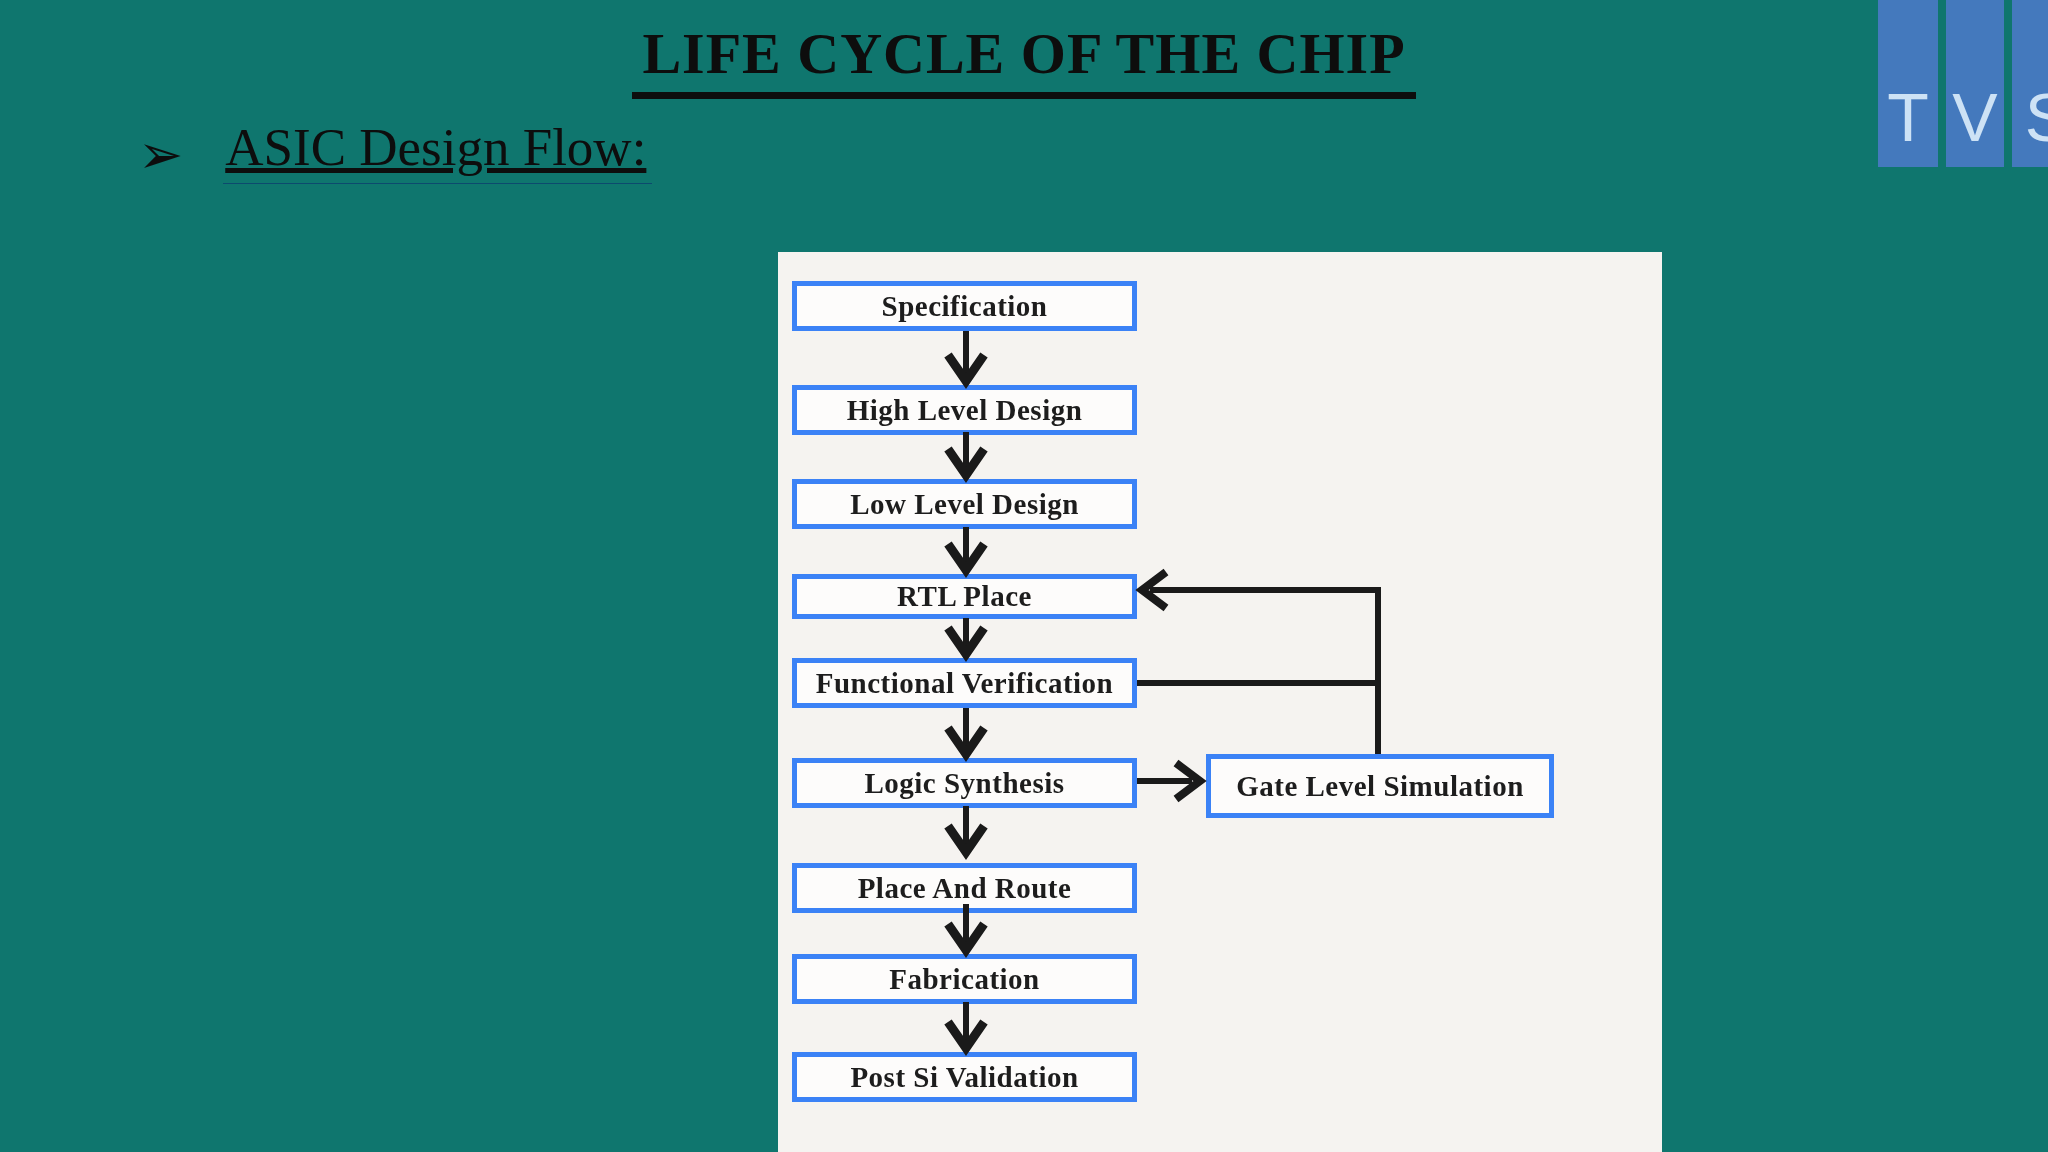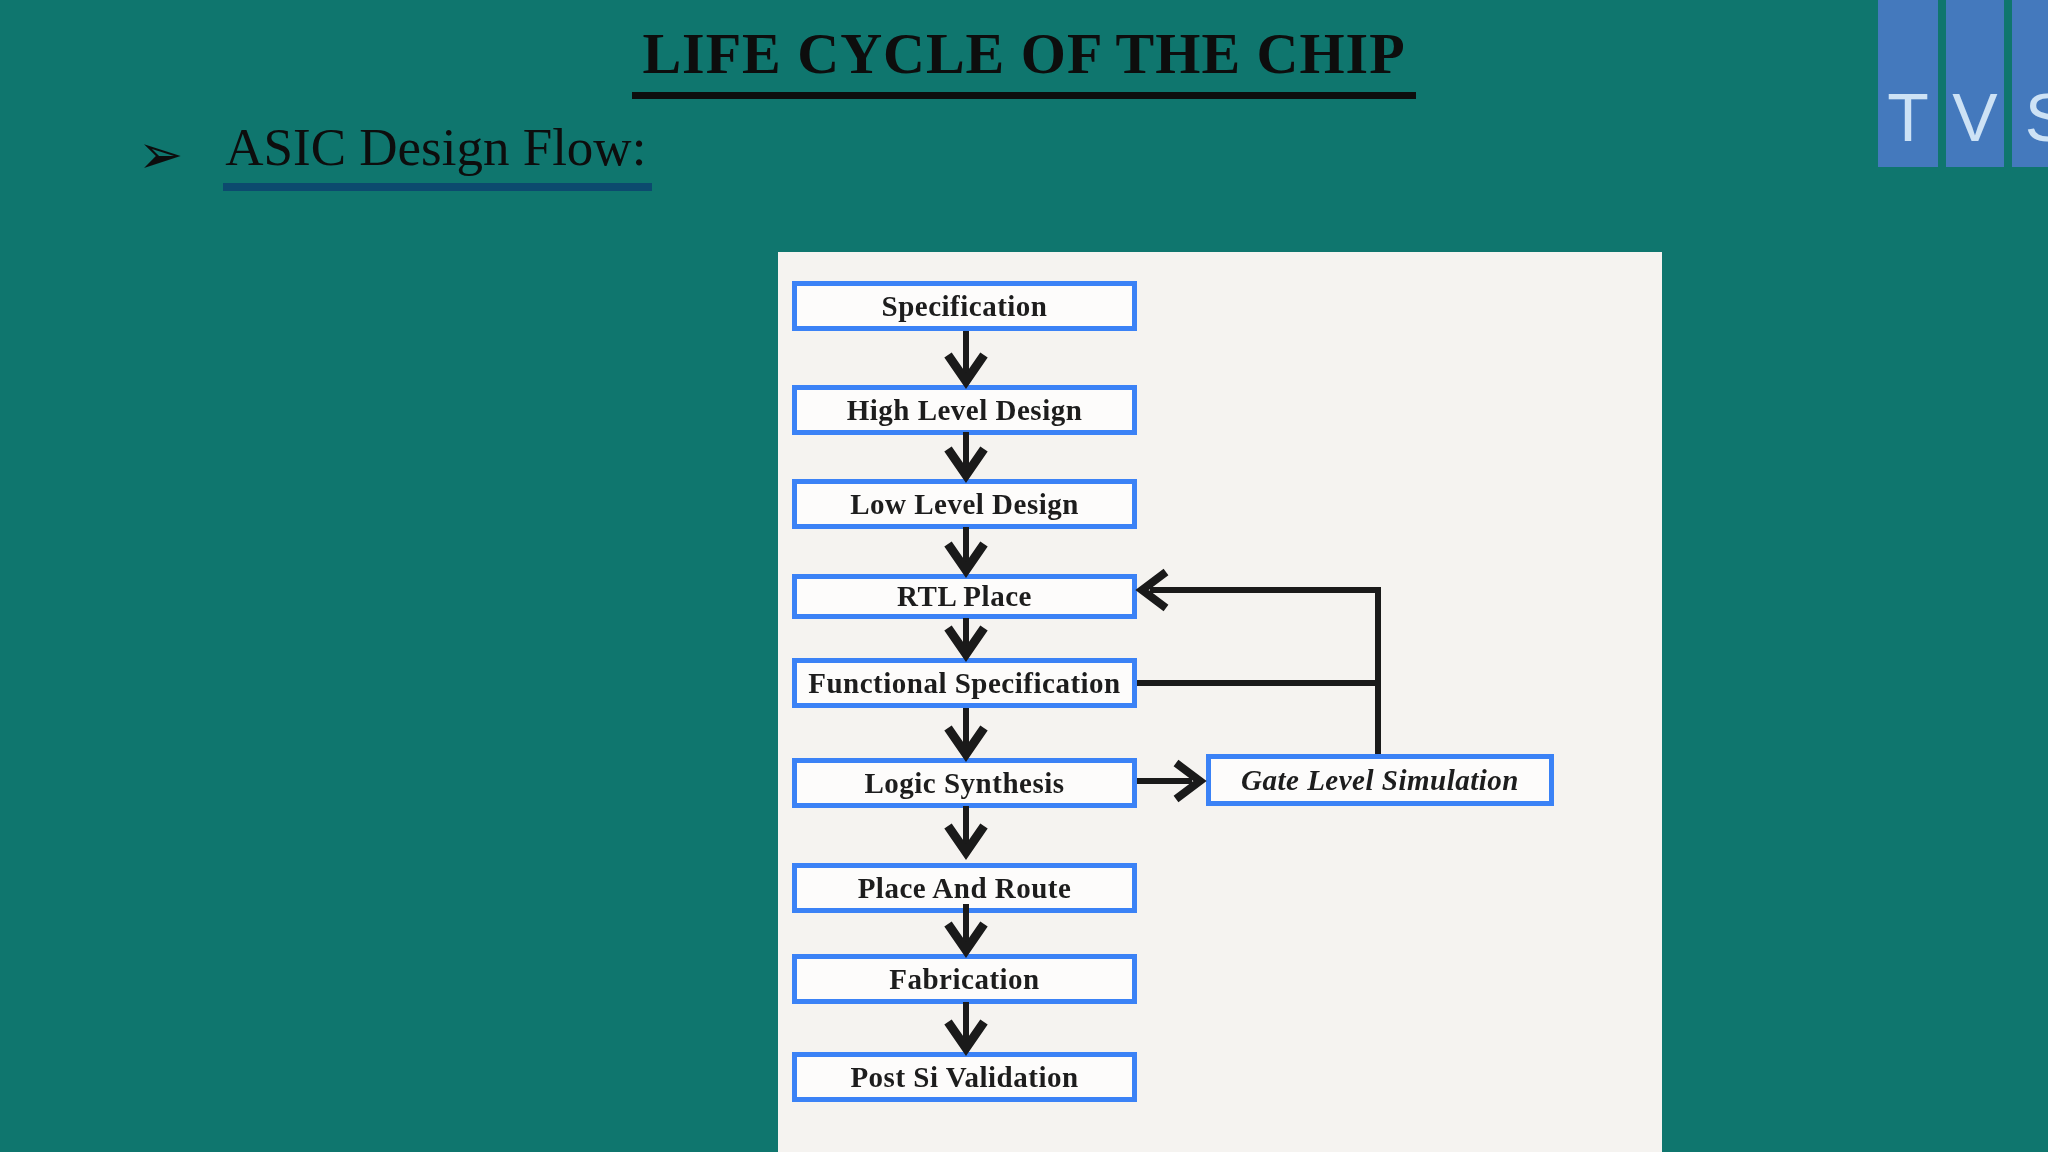--- a/index.html
+++ b/index.html
@@ -30,22 +30,23 @@
     position:absolute;top:116px;left:138px;
     display:flex;align-items:flex-start;gap:40px;
   }
   .bullet-marker{
     font:400 54px/1 "DejaVu Sans", sans-serif;
     color:#0d0d0d;margin-top:12px;
   }
   .bullet-text{
     font:400 53px/1.2 "Liberation Serif", serif;
     color:#0d0d0d;
-    border-bottom:8px solid #0c4a6e;
+    border-bottom:1px solid #0c4a6e;
     padding:0 6px 3px 2px;
+    text-decoration:underline;
   }
 
   
   .logo{
     position:absolute;top:0;right:0;
     display:flex;gap:8px;
   }
   .logo-tile{
     height:167px;background:#4479bd;position:relative;
   }
@@ -76,21 +77,21 @@
   .main-col{left:792px;width:345px;height:50px;}
   .n0{top:281px;}
   .n1{top:385px;}
   .n2{top:479px;}
   .n3{top:574px;height:45px;}
   .n4{top:658px;}
   .n5{top:758px;}
   .n6{top:856px;margin-top:7px;}
   .n7{top:954px;}
   .n8{top:1052px;}
-  .n-side{left:1206px;top:754px;width:348px;height:52px;font-style:italic;}
+  .n-side{left:1206px;top:754px;width:348px;height:64px;}
 
   .arrows-layer{
     position:absolute;left:0;top:0;width:2048px;height:1152px;
     pointer-events:none;
   }
   .arrows-layer .ln{stroke:#1a1a1a;stroke-width:6;fill:none;}
   .arrows-layer .hd{stroke:#1a1a1a;stroke-width:9;fill:none;stroke-linejoin:miter;}
   .arrows-layer .hd2{stroke:#1a1a1a;stroke-width:8;fill:none;stroke-linejoin:miter;}
 </style>
 </head>
@@ -128,21 +129,21 @@
     <div class="flow-node main-col n1">
       <span>High Level Design</span>
     </div>
     <div class="flow-node main-col n2">
       <span>Low Level Design</span>
     </div>
     <div class="flow-node main-col n3">
       <span>RTL Place</span>
     </div>
     <div class="flow-node main-col n4">
-      <span>Functional Specification</span>
+      <span>Functional Verification</span>
     </div>
     <div class="flow-node main-col n5">
       <span>Logic Synthesis</span>
     </div>
     <div class="flow-node main-col n6">
       <span>Place And Route</span>
     </div>
     <div class="flow-node main-col n7">
       <span>Fabrication</span>
     </div>

